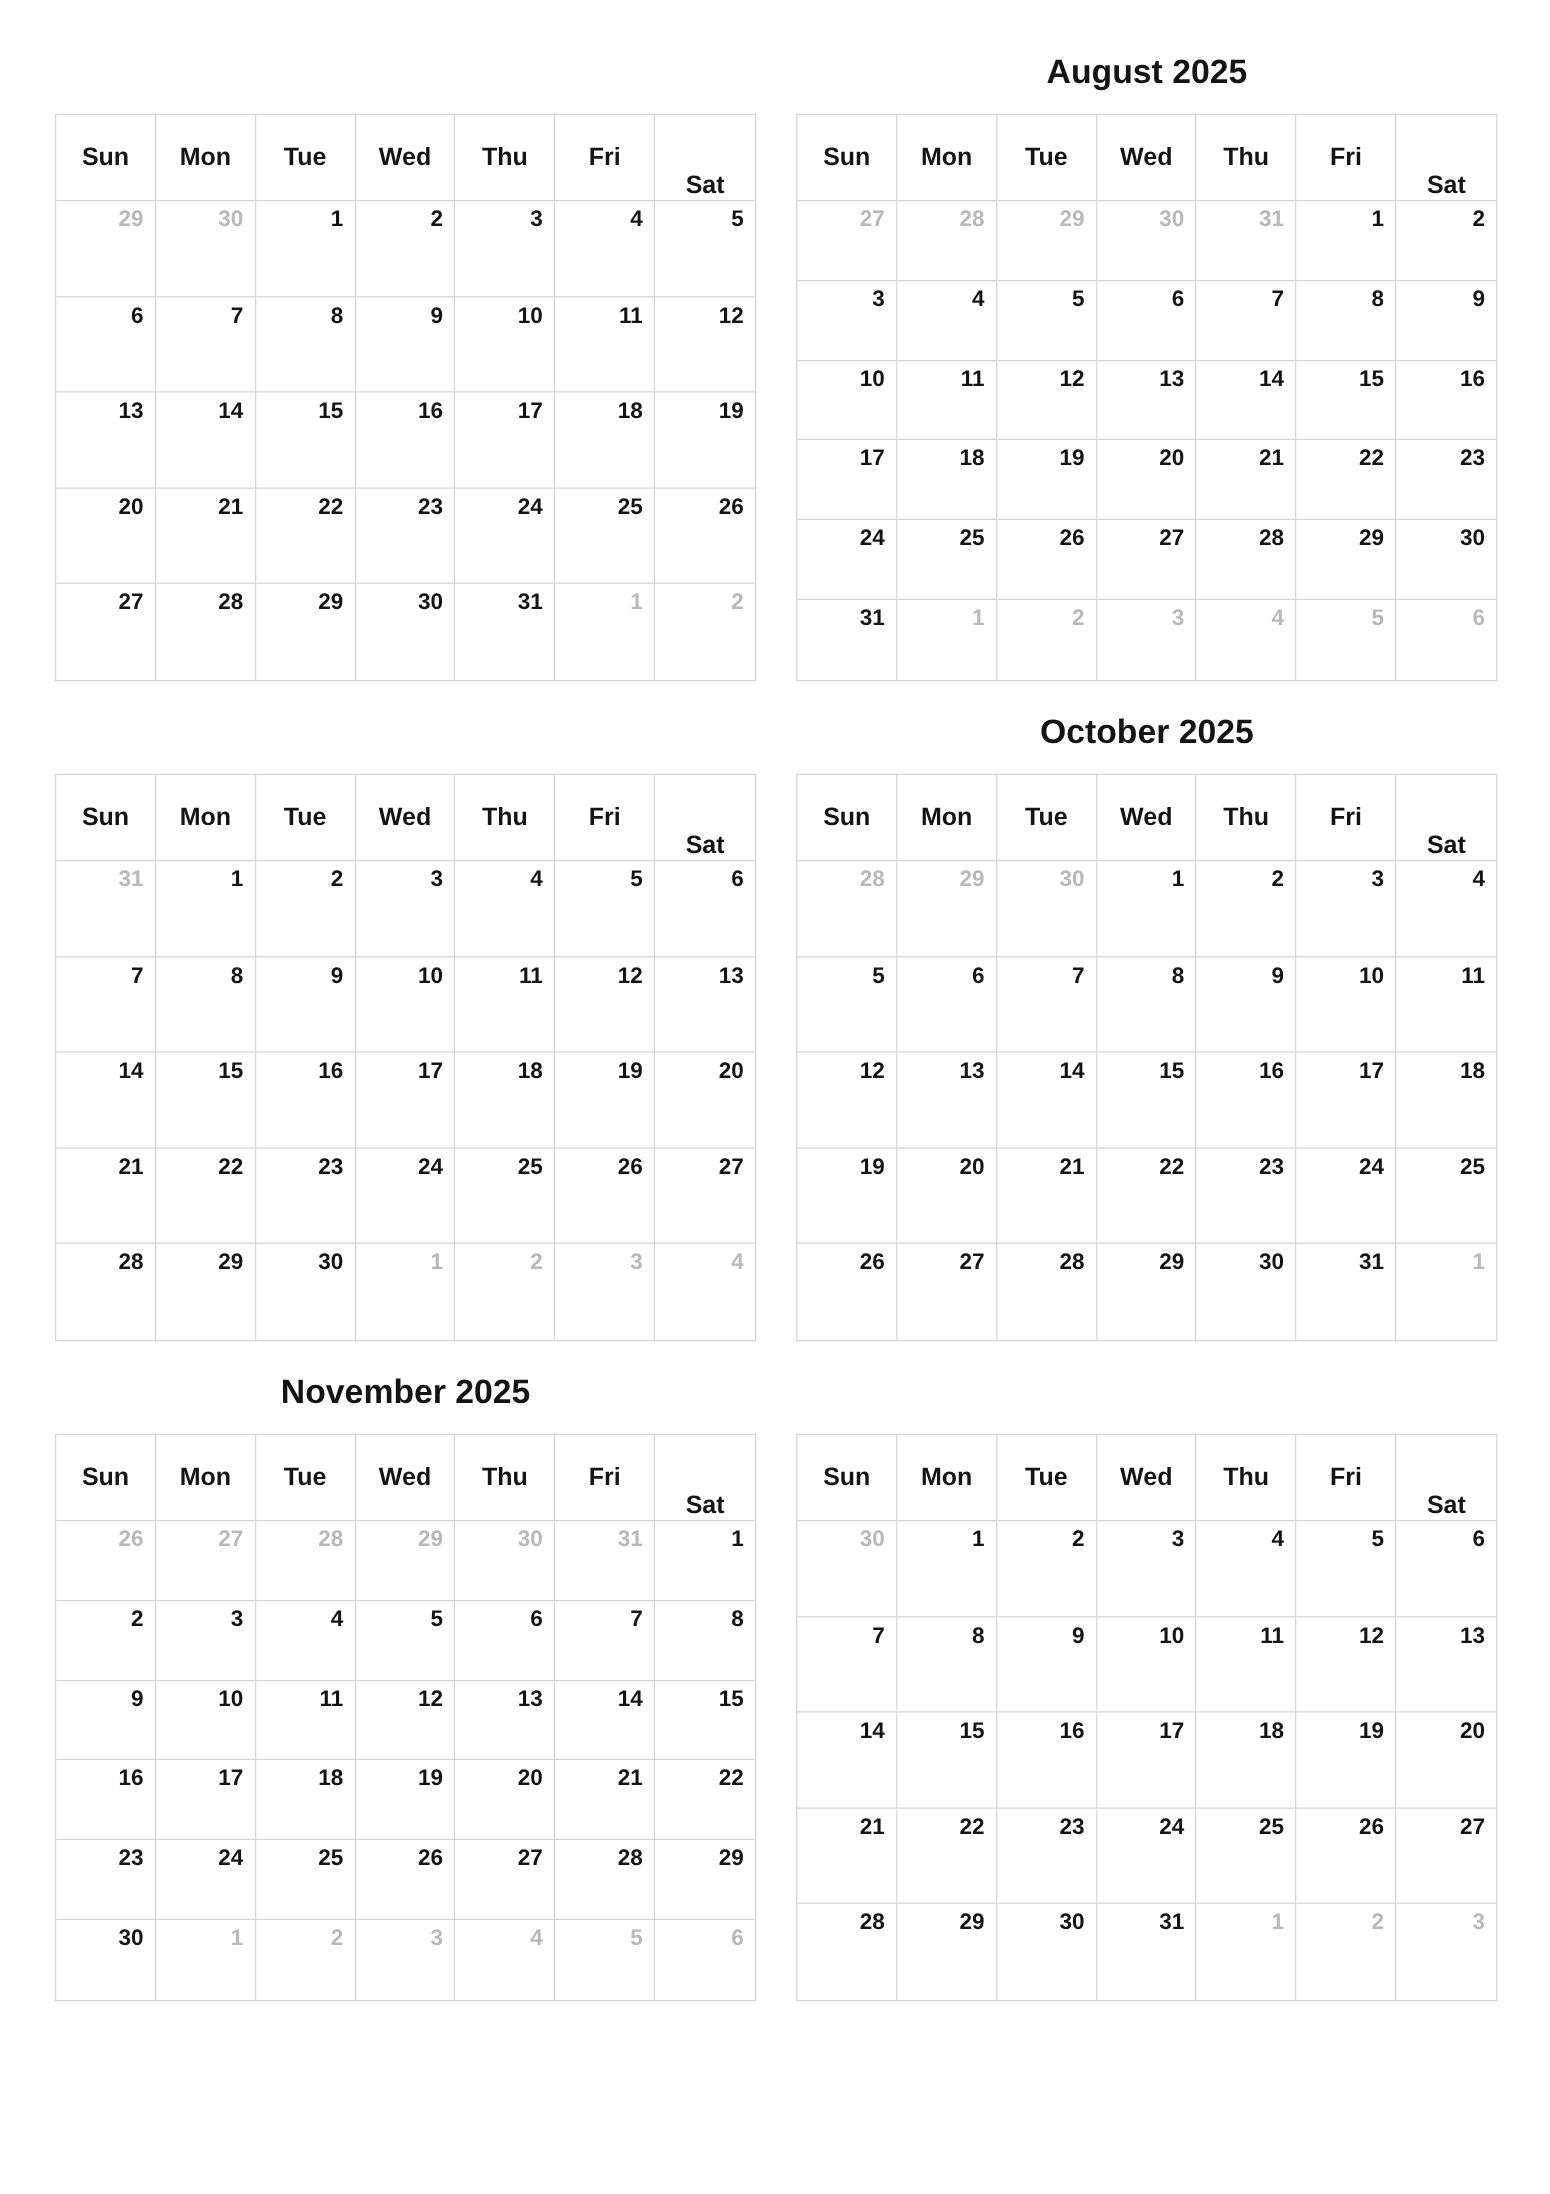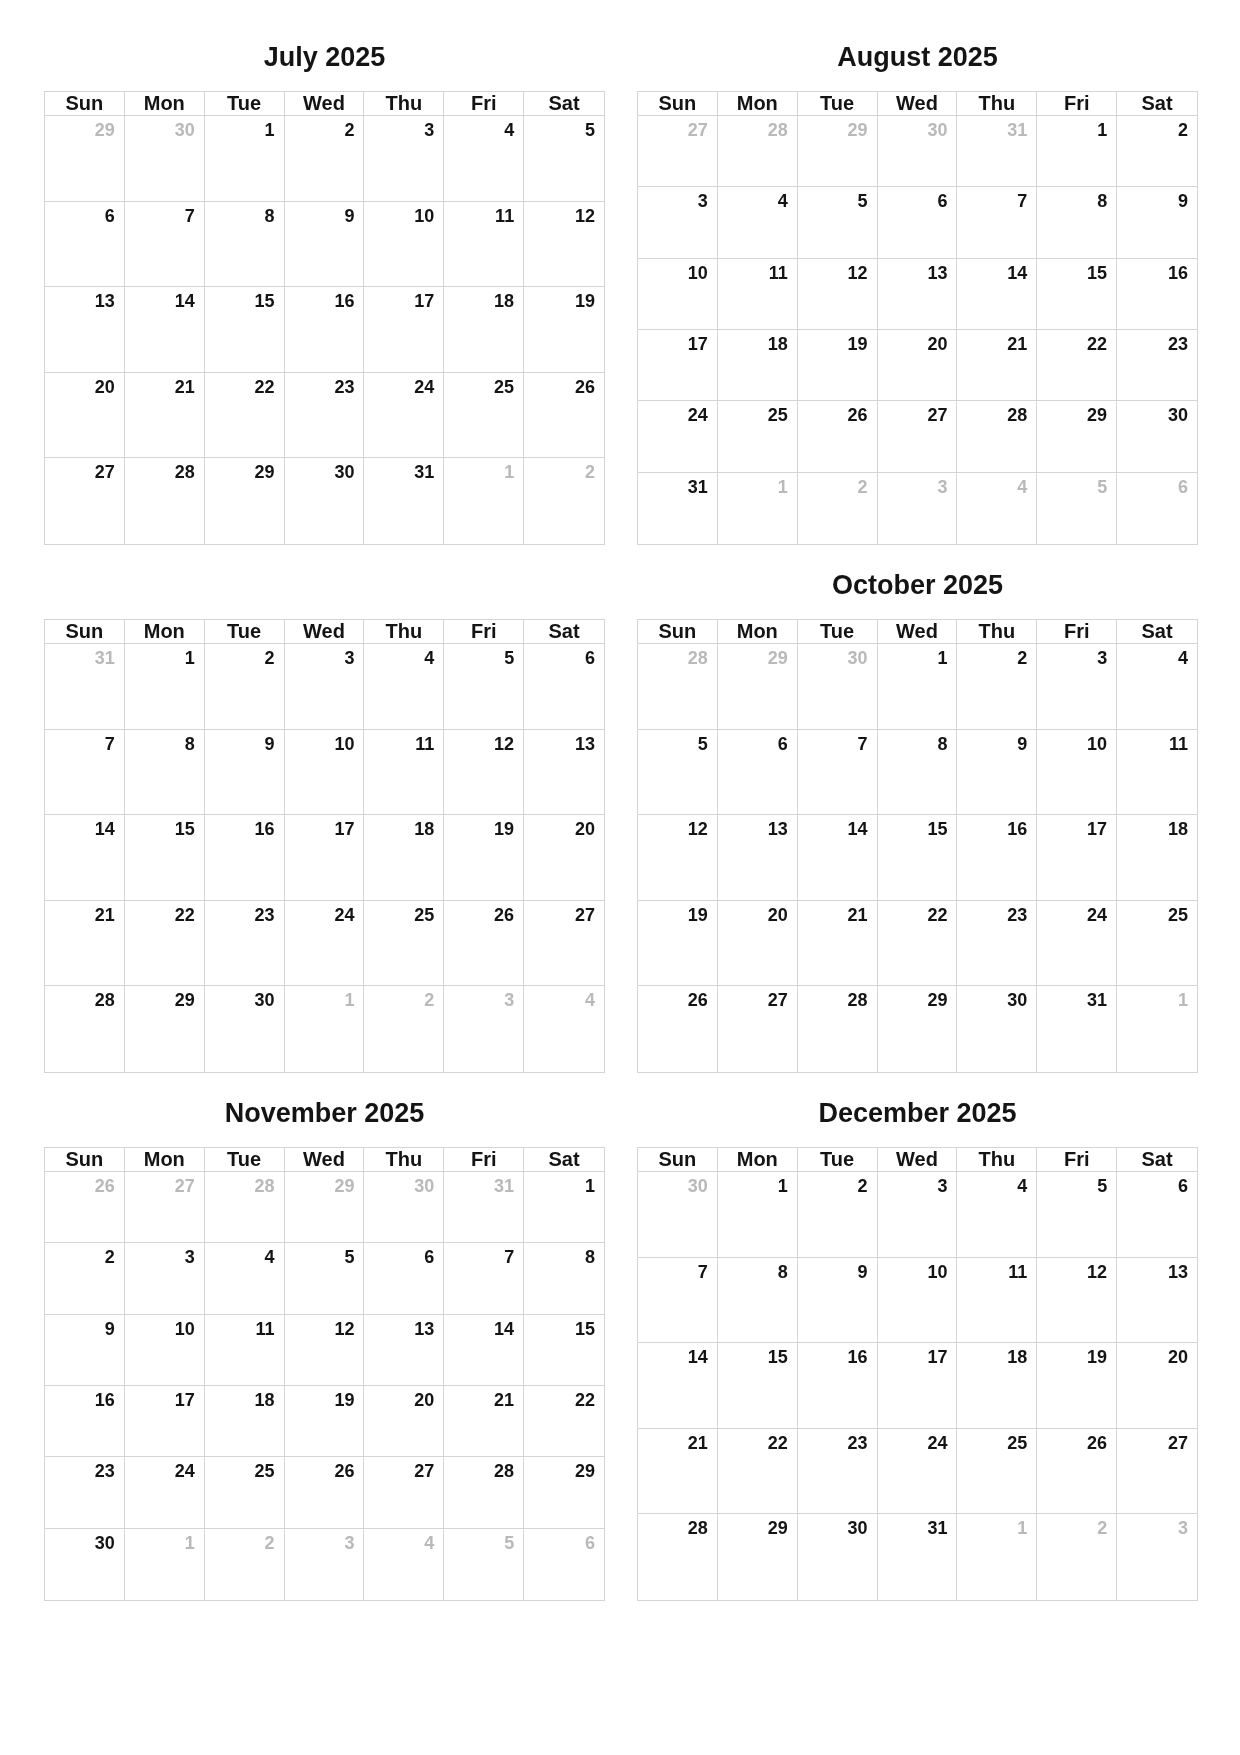--- a/index.html
+++ b/index.html
@@ -54,21 +54,21 @@
     box-sizing:border-box;
     border-right:1px solid var(--line);
     border-bottom:1px solid var(--line);
     font-size:20px;
     font-weight:700;
     color:var(--day);
     display:flex;
     align-items:center;
     justify-content:center;
   }
-  .wd:nth-child(7){border-right:none;}
+  .wd:nth-child(7){border-right:none;margin-top:45px;}
   .cal-body{
     flex:1 1 auto;
     display:grid;
     grid-template-columns:repeat(7,1fr);
   }
   .day{
     box-sizing:border-box;
     border-right:1px solid var(--line);
     border-bottom:1px solid var(--line);
     text-align:right;
@@ -95,21 +95,20 @@
     color:var(--wm);
     text-shadow:0 0 1px rgba(91,132,216,0.55);
   }
 </style>
 </head>
 <body>
 
 <div class="page">
 
   <section class="month" style="left:44px;top:36px">
-    <h2 class="month-title">July 2025</h2>
     <div class="cal">
       <div class="cal-head">
           <div class="wd">Sun</div>
           <div class="wd">Mon</div>
           <div class="wd">Tue</div>
           <div class="wd">Wed</div>
           <div class="wd">Thu</div>
           <div class="wd">Fri</div>
           <div class="wd">Sat</div>
         </div>
@@ -368,21 +367,20 @@
           <div class="day out">2</div>
           <div class="day out">3</div>
           <div class="day out">4</div>
           <div class="day out">5</div>
           <div class="day out">6</div>
         </div>
     </div>
   </section>
 
   <section class="month" style="left:637px;top:1092px">
-    <h2 class="month-title">December 2025</h2>
     <div class="cal">
       <div class="cal-head">
           <div class="wd">Sun</div>
           <div class="wd">Mon</div>
           <div class="wd">Tue</div>
           <div class="wd">Wed</div>
           <div class="wd">Thu</div>
           <div class="wd">Fri</div>
           <div class="wd">Sat</div>
         </div>

